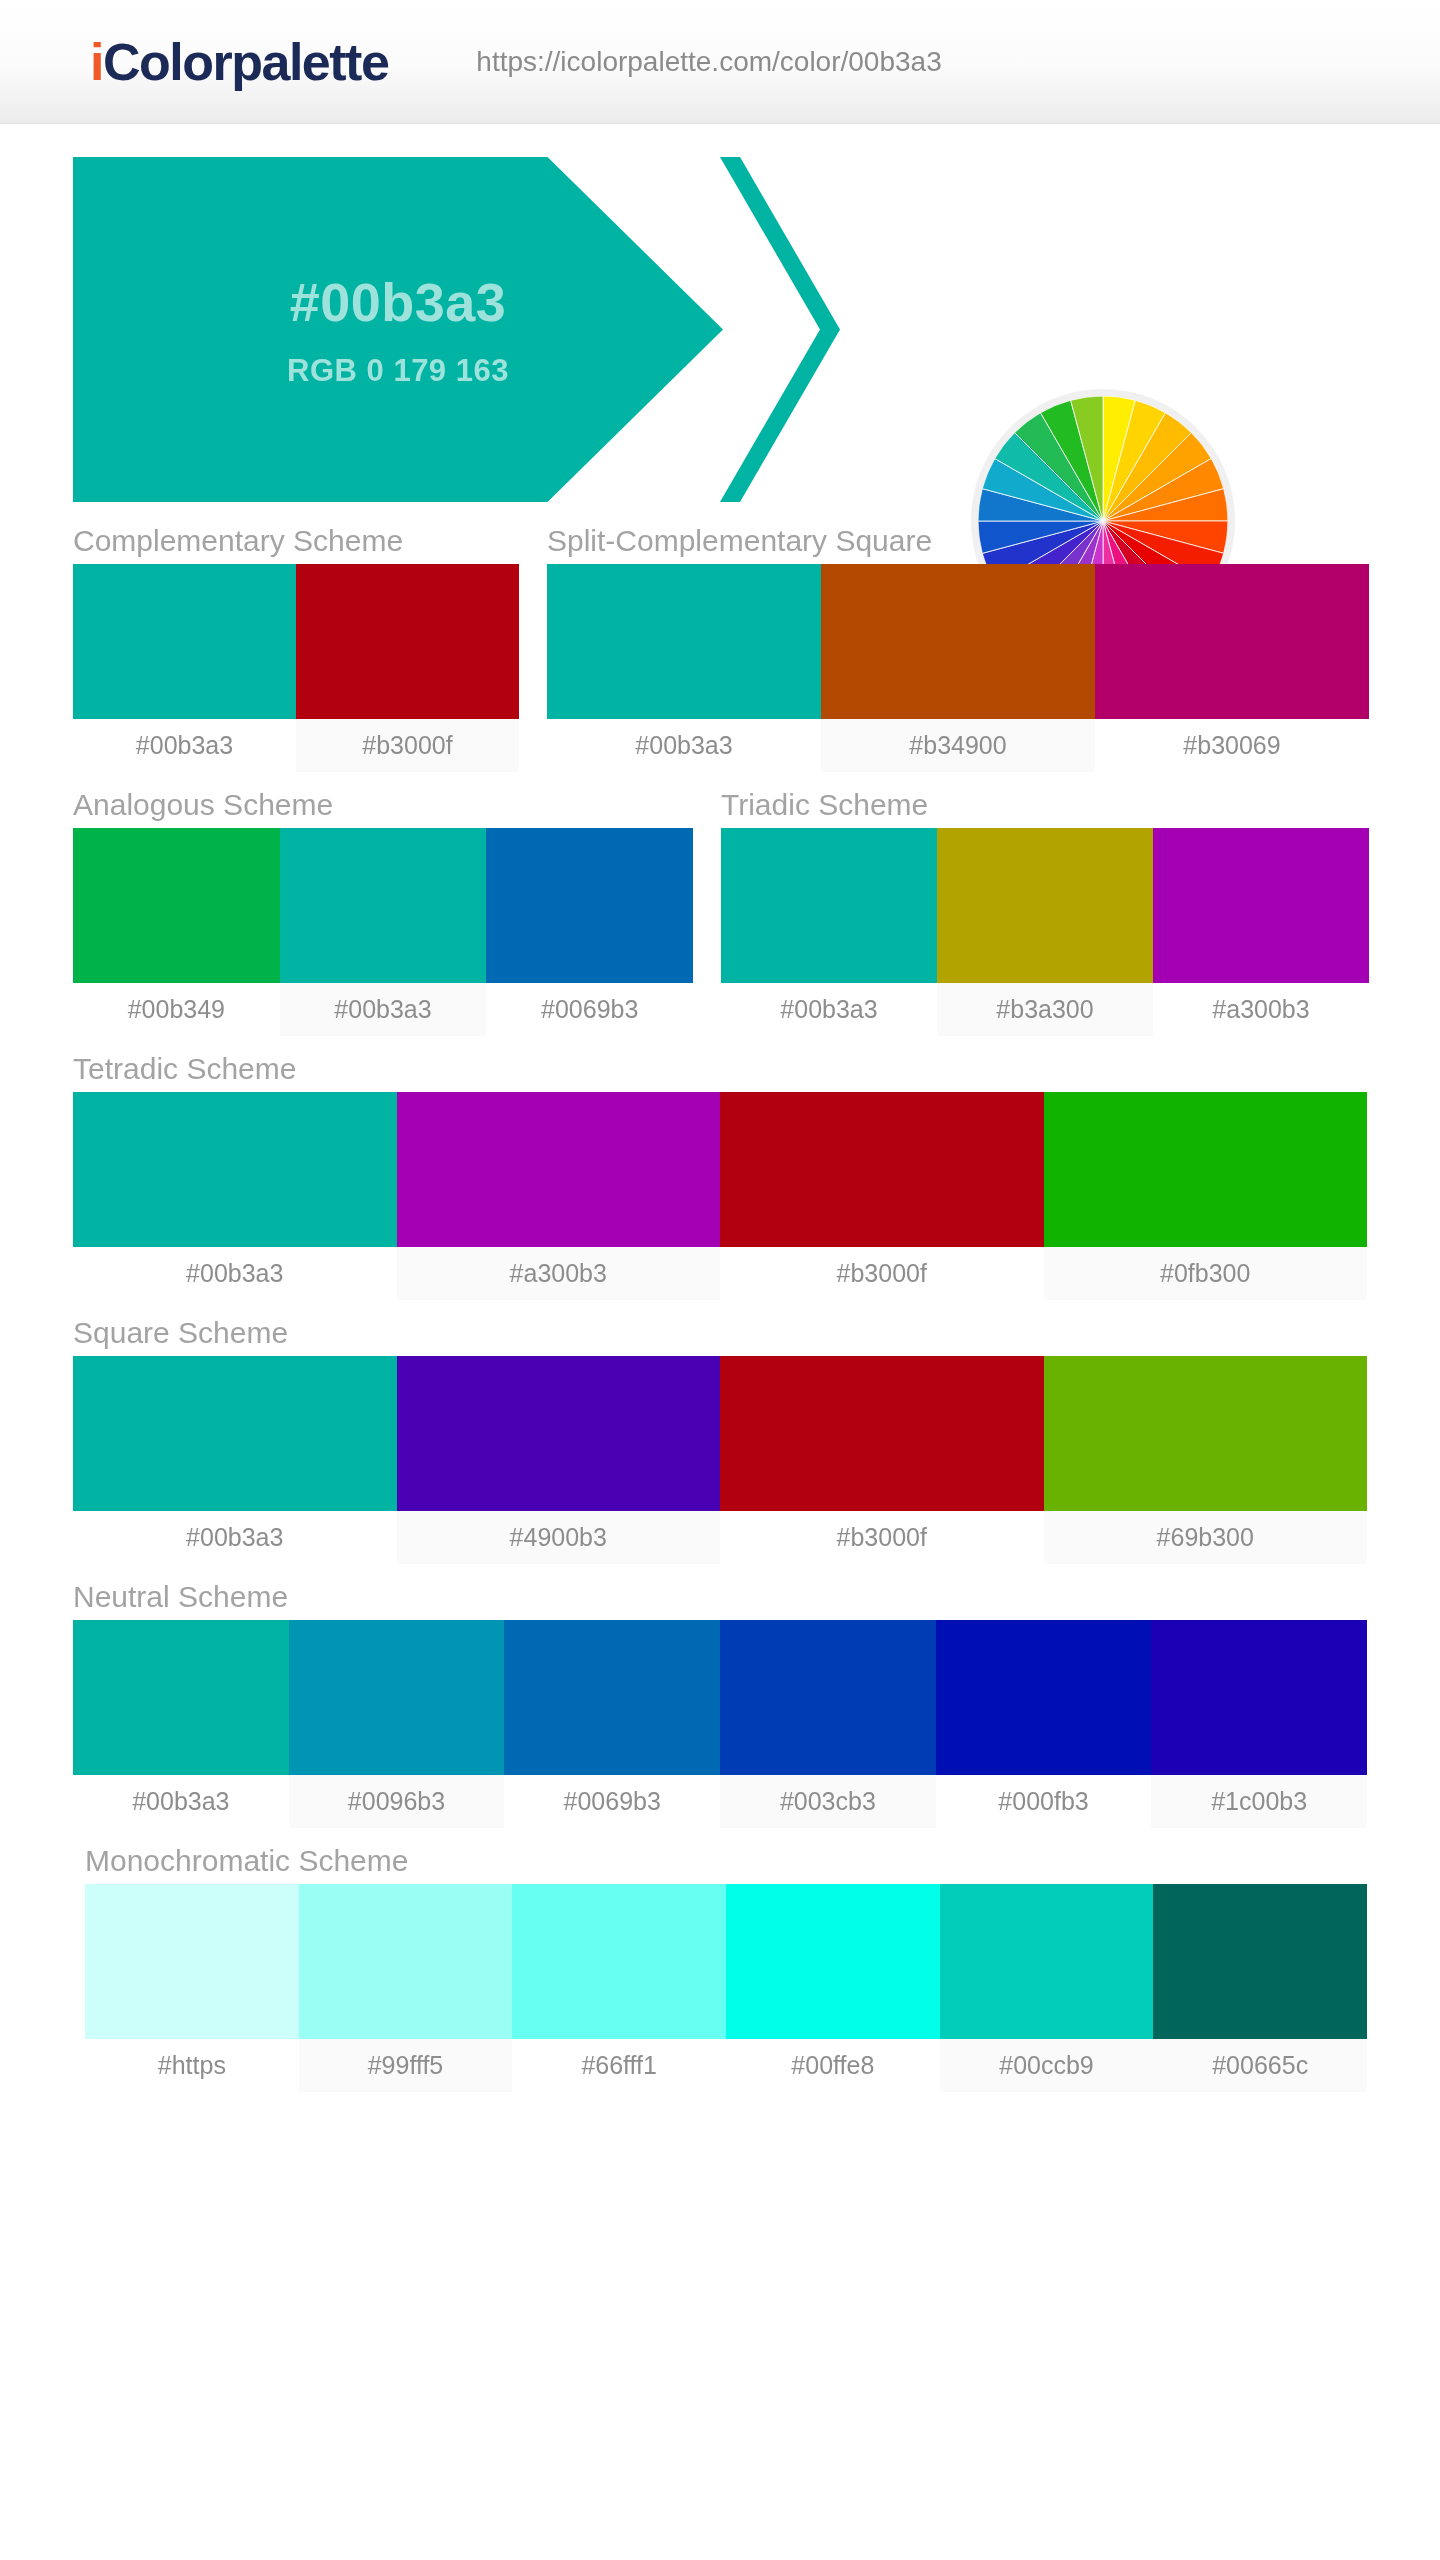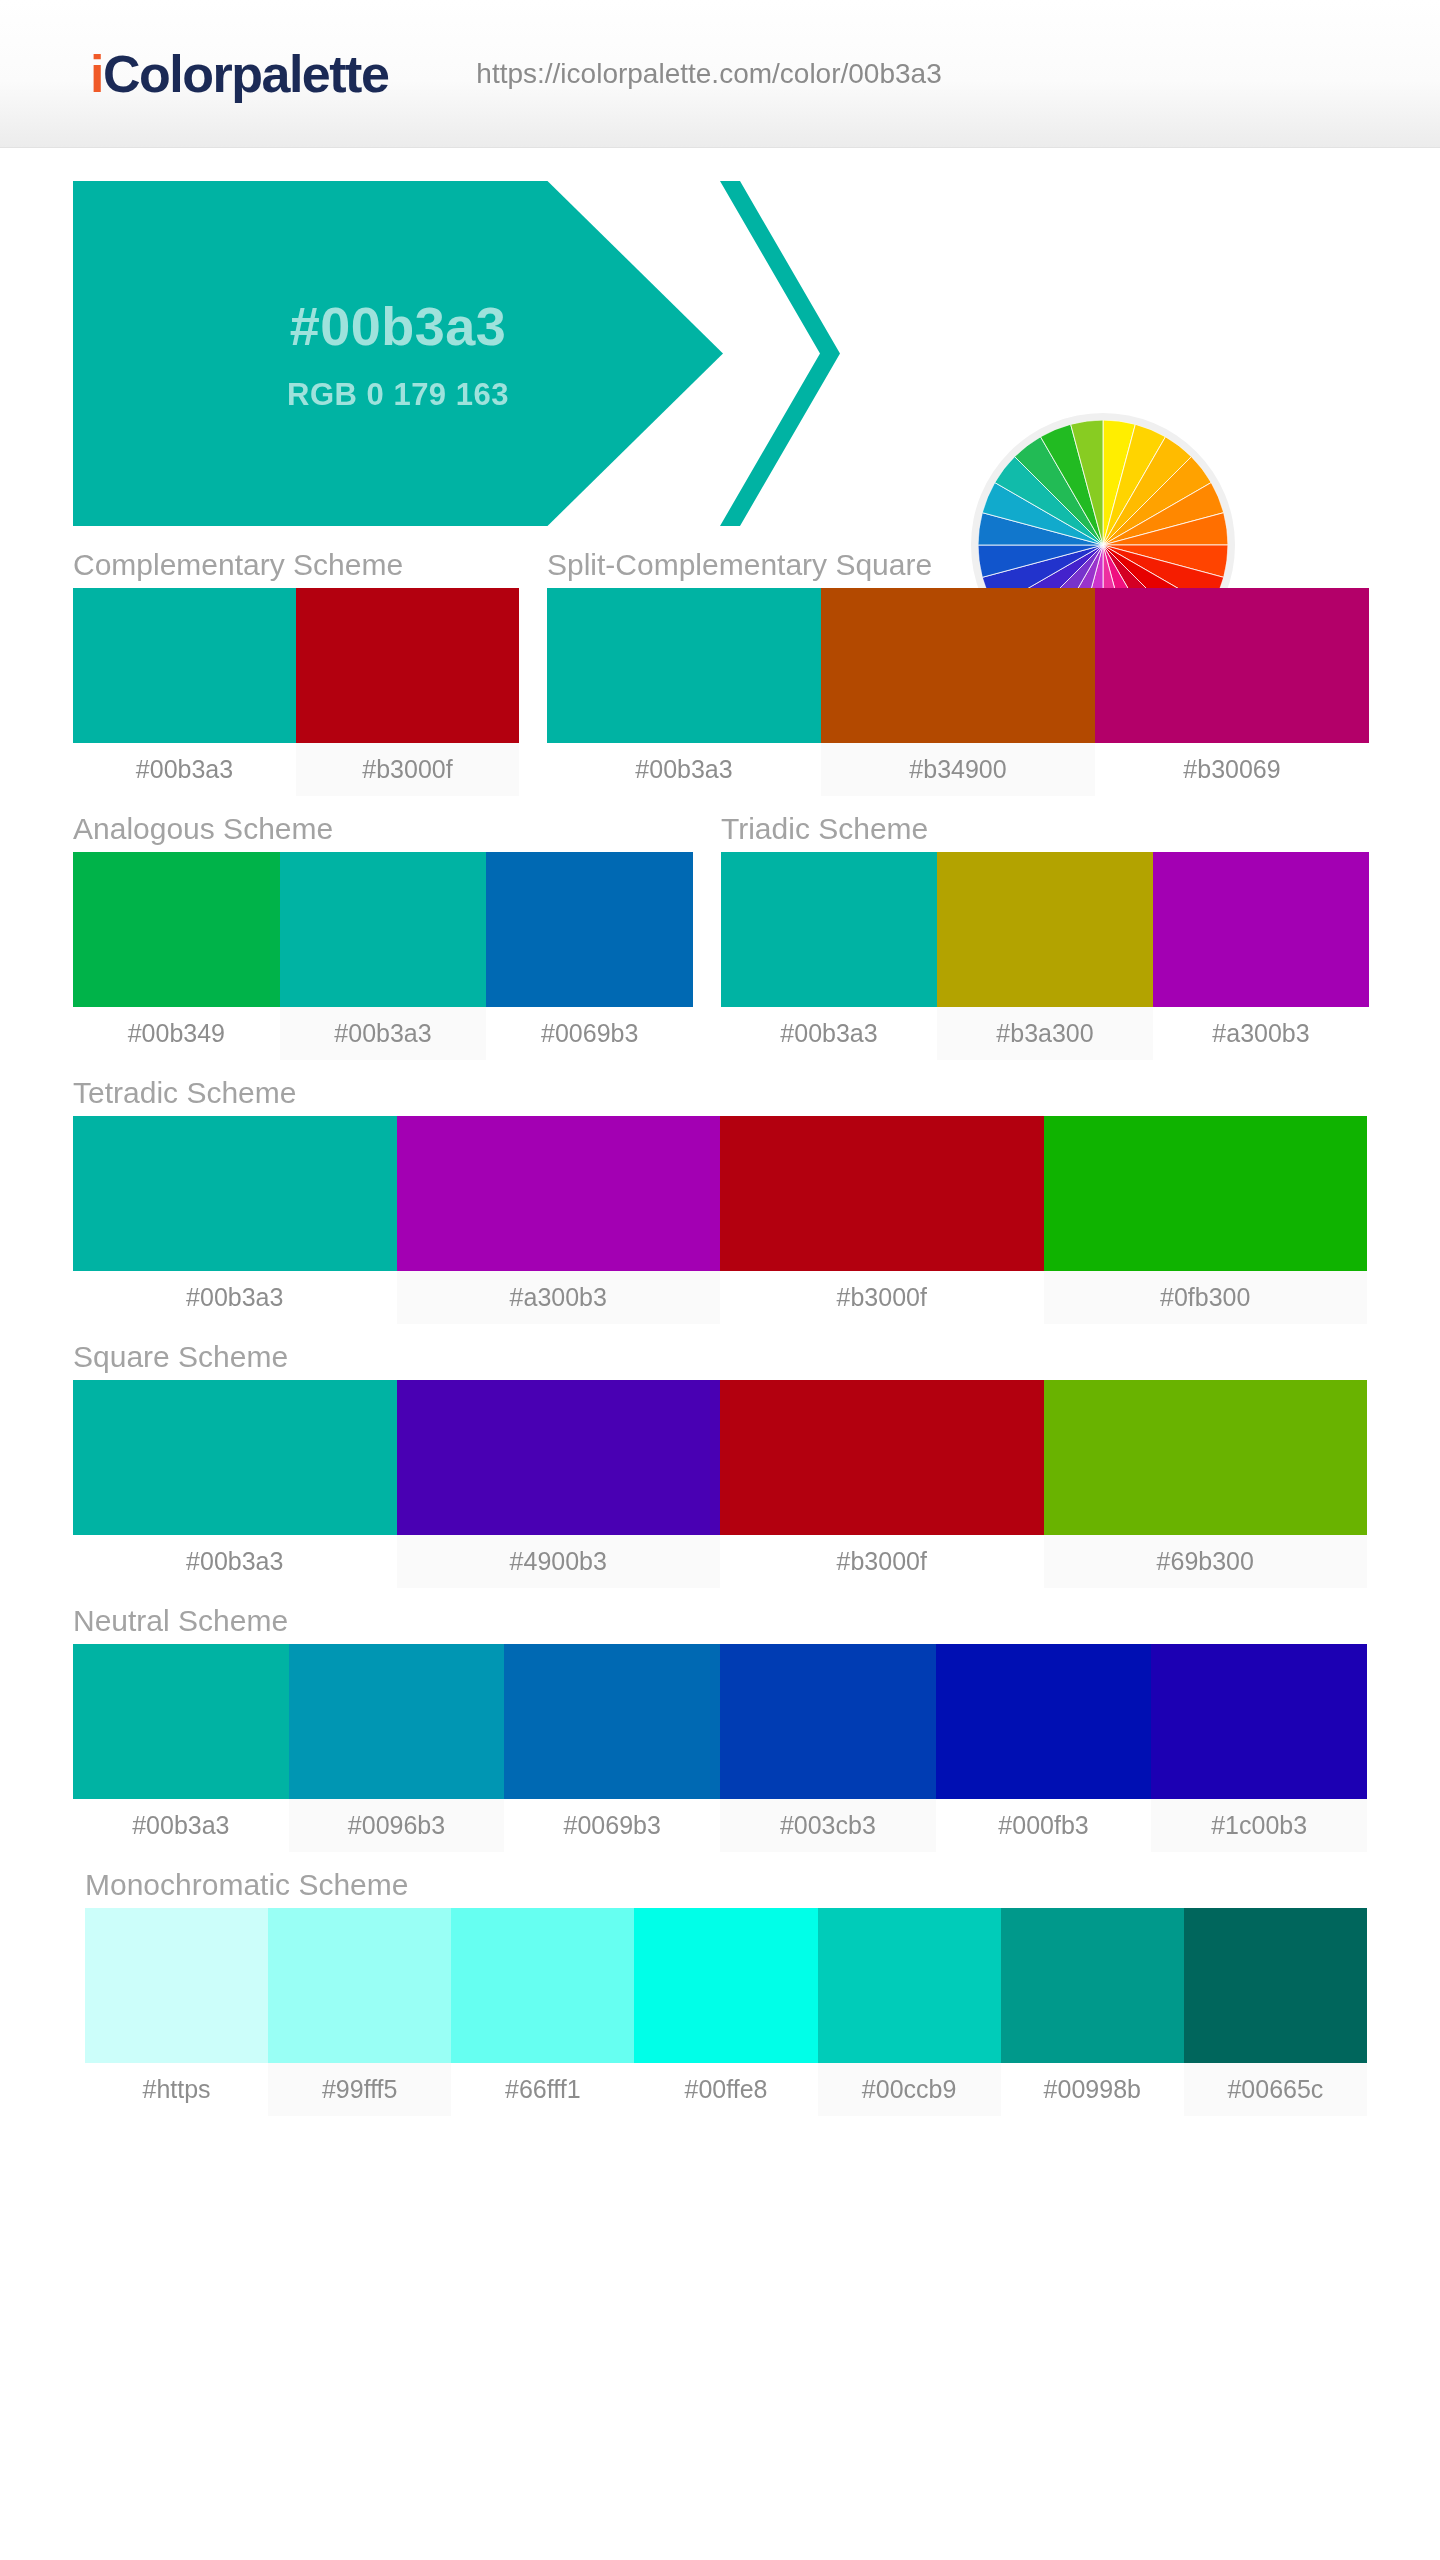--- a/index.html
+++ b/index.html
@@ -8,21 +8,21 @@
     height: 2560px;
     background: #ffffff;
     font-family: "Liberation Sans", sans-serif;
     overflow: hidden;
   }
 
   
   .header {
     position: relative;
     width: 1440px;
-    height: 148px;
+    height: 124px;
     background: linear-gradient(180deg, #ffffff 0%, #fbfbfb 55%, #ececec 100%);
     border-bottom: 1px solid #e2e2e2;
   }
   .header-inner {
     display: flex;
     align-items: center;
     height: 100%;
     padding-left: 90px;
   }
   .logo {
@@ -366,23 +366,19 @@
           </div>
           <div class="swatch-col">
             <div class="swatch-chip" style="background: rgb(0, 255, 232);"></div>
             <div class="swatch-label lbl-a">#00ffe8</div>
           </div>
           <div class="swatch-col">
             <div class="swatch-chip" style="background: rgb(0, 204, 185);"></div>
             <div class="swatch-label lbl-b">#00ccb9</div>
           </div>
           <div class="swatch-col">
-            <div class="swatch-chip" style="background: rgb(0, 153, 139);"></div>
-            <div class="swatch-label lbl-a">#00998b</div>
-          </div>
-          <div class="swatch-col">
             <div class="swatch-chip" style="background: rgb(0, 102, 92);"></div>
             <div class="swatch-label lbl-b">#00665c</div>
           </div>
         </div>
       </div>
     </div>
   </div>
 
 </body></html>

